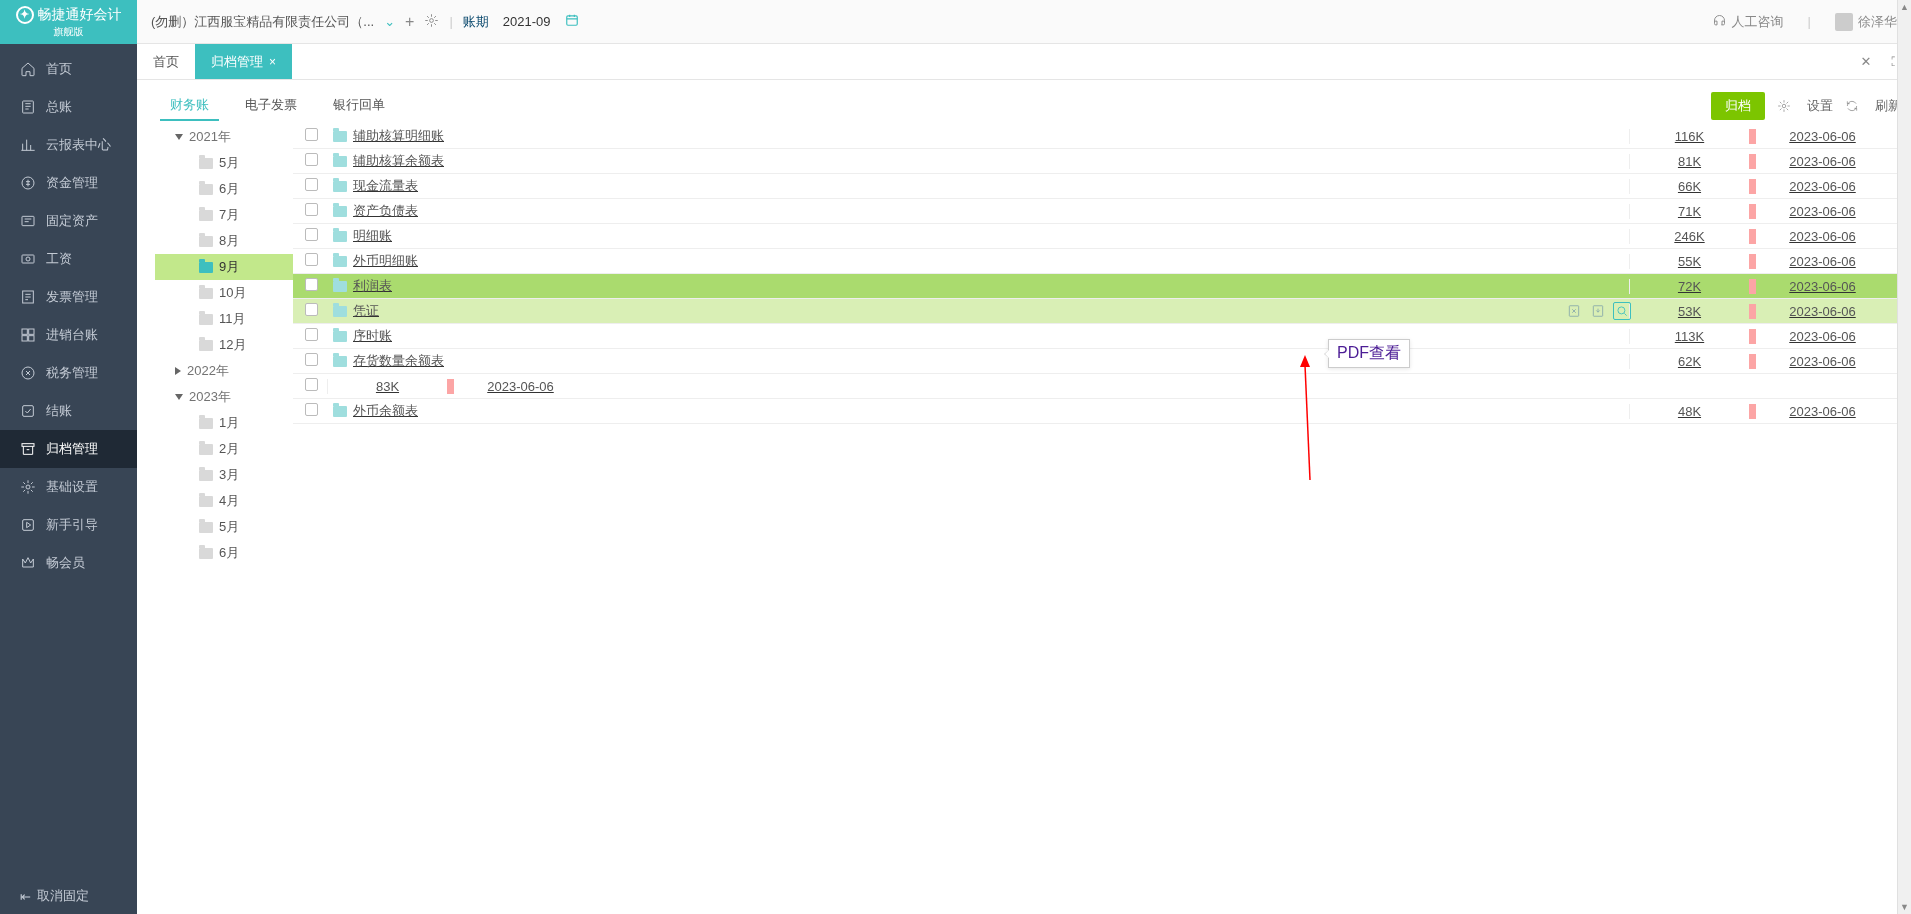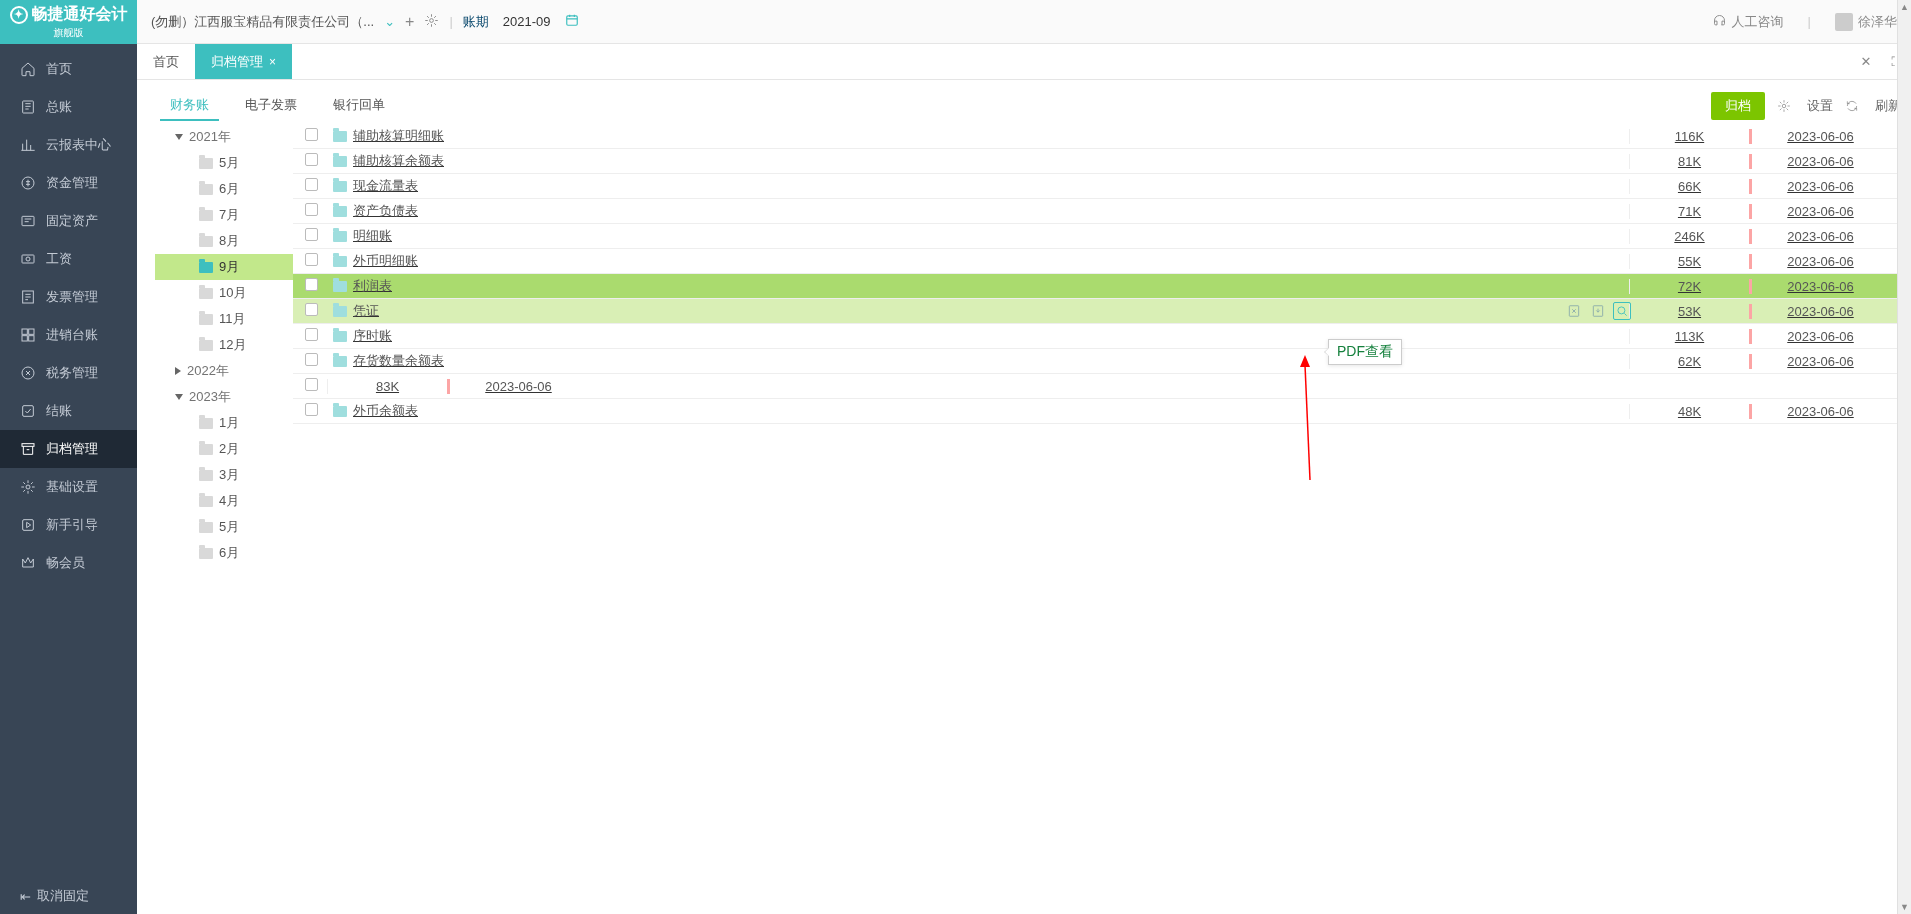--- a/index.html
+++ b/index.html
@@ -4,21 +4,21 @@
 <style>
 * { margin: 0; padding: 0; box-sizing: border-box; }
 body { font-family: "Microsoft YaHei", Arial, sans-serif; font-size: 13px; color: #333; background: #fff; overflow: hidden; }
 .app { display: flex; height: 914px; width: 1911px; position: relative; }
 
 
 .sidebar { width: 137px; background: #384555; color: #c3cad4; display: flex; flex-direction: column; }
 .logo-area { height: 44px; background: #3dbfbf; display: flex; flex-direction: column; align-items: center; justify-content: center; color: #fff; }
 .logo-row { display: flex; align-items: center; gap: 4px; }
 .logo-icon { width: 18px; height: 18px; border: 2px solid #fff; border-radius: 50%; display: inline-flex; align-items: center; justify-content: center; font-size: 11px; font-weight: bold; }
-.logo-text { font-size: 16px; font-weight: 700; }
+.logo-text { font-size: 14px; font-weight: 400; }
 .logo-sub { font-size: 10px; margin-top: 1px; }
 .nav { flex: 1; padding-top: 6px; }
 .nav-item { height: 38px; display: flex; align-items: center; padding-left: 20px; gap: 10px; cursor: pointer; font-size: 13px; }
 .nav-item.active { background: #1f2935; color: #fff; }
 .nav-icon { width: 16px; height: 16px; display: inline-flex; align-items: center; justify-content: center; }
 .nav-icon svg { width: 16px; height: 16px; stroke: currentColor; fill: none; stroke-width: 1.5; }
 .sidebar-footer { height: 36px; display: flex; align-items: center; padding-left: 20px; gap: 6px; cursor: pointer; font-size: 13px; }
 
 
 .topbar { position: absolute; left: 137px; top: 0; right: 0; height: 44px; background: #fafafa; border-bottom: 1px solid #e5e5e5; display: flex; align-items: center; padding: 0 14px; gap: 10px; color: #555; }
@@ -70,35 +70,35 @@
 .table-wrap { position: absolute; left: 293px; top: 124px; right: 10px; bottom: 0; overflow: auto; }
 .thead { height: 34px; background: #3dbfbf; color: #fff; display: flex; align-items: center; padding: 0 12px; }
 .thead .col-chk { width: 22px; }
 .thead .col-name { flex: 1; padding-left: 6px; }
 .thead .col-size { width: 120px; text-align: center; }
 .thead .col-date { width: 140px; text-align: center; }
 .trow { height: 25px; display: flex; align-items: center; padding: 0 12px; border-bottom: 1px solid #eee; position: relative; text-decoration: underline; }
 .trow .col-chk { width: 22px; }
 .trow .col-name { flex: 1; display: flex; align-items: center; gap: 6px; padding-left: 6px; color: #555; }
 .trow .col-size { width: 120px; text-align: center; border-left: 1px solid #eee; color: #555; }
-.trow .col-date { width: 140px; text-align: center; border-left: 3px solid #fca5a5; color: #555; }
+.trow .col-date { width: 140px; text-align: center; border-left: 7px solid #fca5a5; color: #555; }
 .trow.selected { background: #aadb6e; }
 .trow.hover { background: #d9efb5; }
 .chk { width: 13px; height: 13px; border: 1px solid #bbb; border-radius: 2px; display: inline-block; background: #fff; }
 .file-ic { width: 14px; height: 11px; background: #9fdede; border-radius: 1px; position: relative; }
 .file-ic::before { content: ""; position: absolute; top: -3px; left: 0; width: 6px; height: 3px; background: #9fdede; border-radius: 1px 1px 0 0; }
 
 
 .row-actions { position: absolute; right: 270px; top: 3px; display: flex; gap: 6px; }
 .act-ic { width: 18px; height: 18px; display: flex; align-items: center; justify-content: center; cursor: pointer; color: #8aa; }
 .act-ic.active-view { color: #3dbfbf; border: 1px solid #3dbfbf; border-radius: 2px; }
 .act-ic svg { width: 14px; height: 14px; stroke: currentColor; fill: none; stroke-width: 1.5; }
 
 
-.tooltip { position: absolute; background: #fff; border: 1px solid #ccc; padding: 3px 8px; font-size: 14px; color: #15803d; box-shadow: 0 1px 4px rgba(0,0,0,0.1); white-space: nowrap; }
+.tooltip { position: absolute; background: #fff; border: 1px solid #ccc; padding: 3px 8px; font-size: 16px; color: #4c1d95; box-shadow: 0 1px 4px rgba(0,0,0,0.1); white-space: nowrap; }
 .tooltip::before { content: ""; position: absolute; left: -5px; top: 50%; margin-top: -4px; border-top: 4px solid transparent; border-bottom: 4px solid transparent; border-right: 5px solid #ccc; }
 .tooltip::after { content: ""; position: absolute; left: -4px; top: 50%; margin-top: -4px; border-top: 4px solid transparent; border-bottom: 4px solid transparent; border-right: 4px solid #fff; }
 
 
 .arrow-annot { position: absolute; pointer-events: none; }
 .arrow-annot svg line { stroke: #ff0000; stroke-width: 1.5; }
 .arrow-annot svg polygon { fill: #ff0000; }
 
 
 .vscroll { position: absolute; right: 0; top: 0; bottom: 0; width: 14px; background: #f0f0f0; border-left: 1px solid #e0e0e0; }

